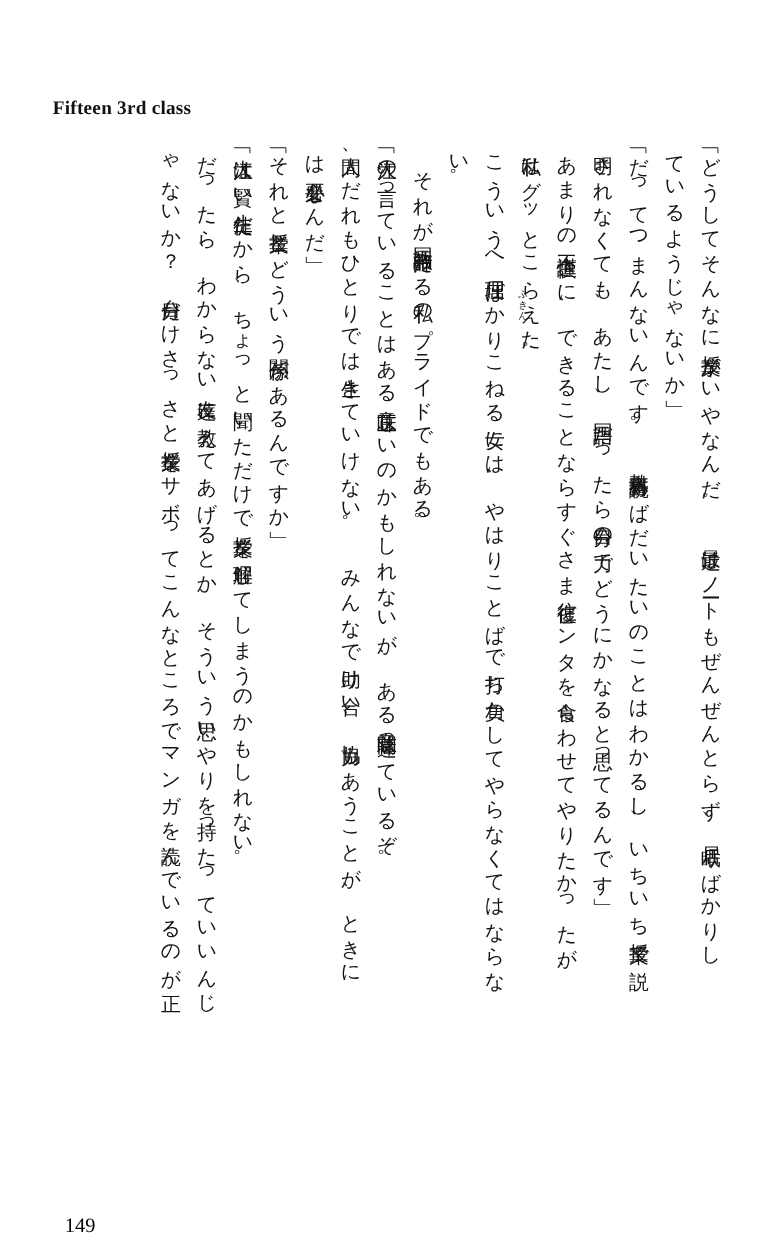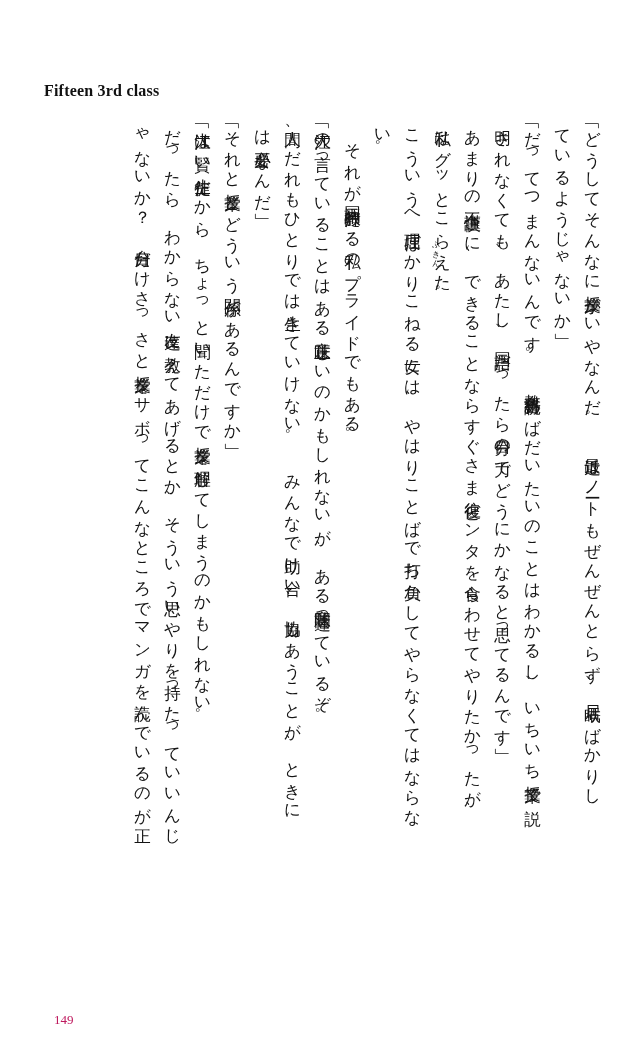--- a/index.html
+++ b/index.html
@@ -25,22 +25,22 @@
     font-weight: bold;
     letter-spacing: 0.2px;
     color: #111111;
     white-space: nowrap;
   }
   .page-number {
     position: absolute;
     left: 54px;
     top: 1012px;
     font-family: "Liberation Serif", serif;
-    font-size: 13px;
-    color: #be185d;
+    font-size: 17px;
+    color: #000000;
   }
   .body-text {
     position: absolute;
     top: 118px;
     left: 44px;
     width: 556px;
     height: 868px;
     display: flex;
     flex-direction: row-reverse;
     justify-content: flex-start;

